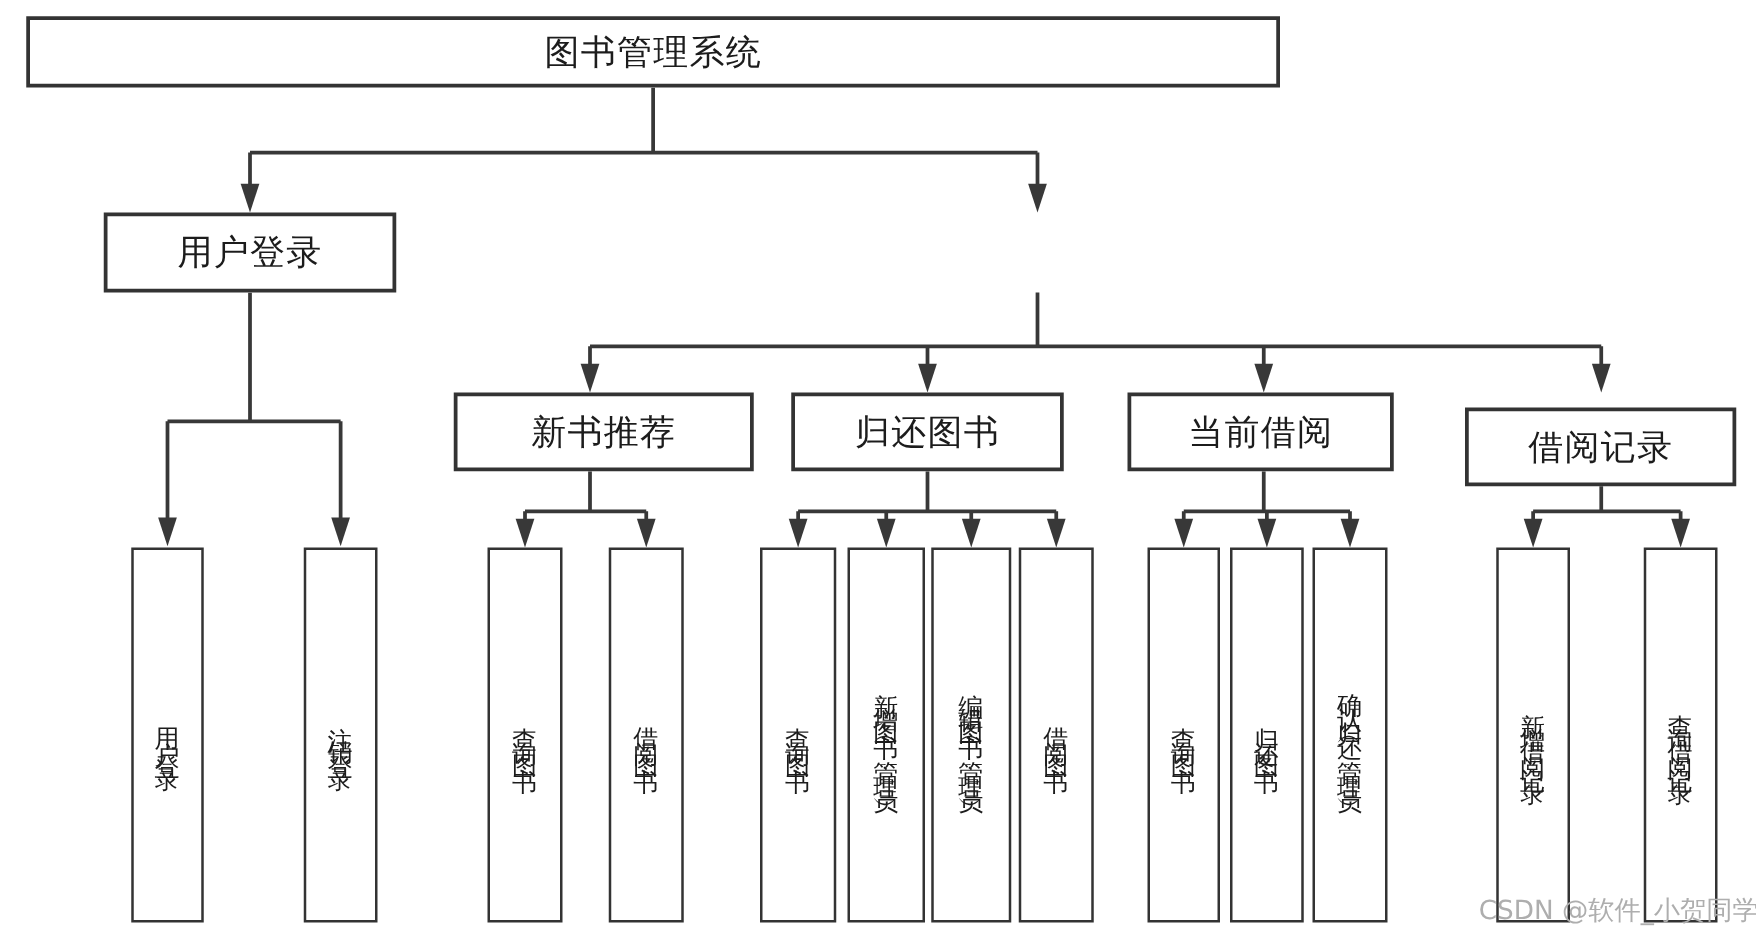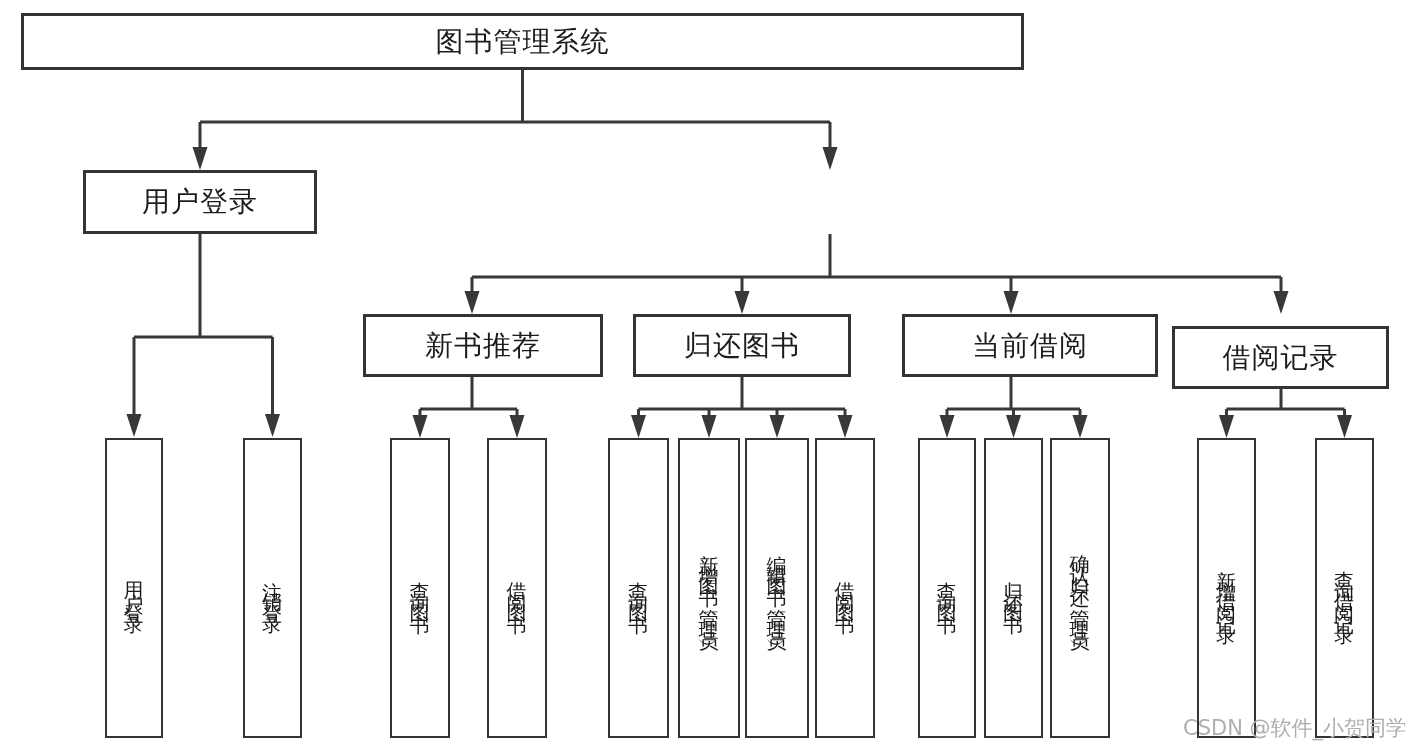--- a/index.html
+++ b/index.html
@@ -102,21 +102,21 @@
   <div class="node" style="left:83px;top:170px;width:234px;height:64px">
     <span class="hlabel">用户登录</span>
   </div>
 
   <div class="node" style="left:363px;top:314px;width:240px;height:63px">
     <span class="hlabel">新书推荐</span>
   </div>
   <div class="node" style="left:633px;top:314px;width:218px;height:63px">
     <span class="hlabel">归还图书</span>
   </div>
-  <div class="node" style="left:902px;top:314px;width:256px;height:63px">
+  <div class="node" style="left:902px;top:314px;width:213px;height:63px">
     <span class="hlabel">当前借阅</span>
   </div>
   <div class="node" style="left:1172px;top:326px;width:217px;height:63px">
     <span class="hlabel">借阅记录</span>
   </div>
 
   <div class="leaf" style="left:105px;width:58px">
     <span class="vlabel">用户登录</span>
   </div>
   <div class="leaf" style="left:243px;width:59px">

